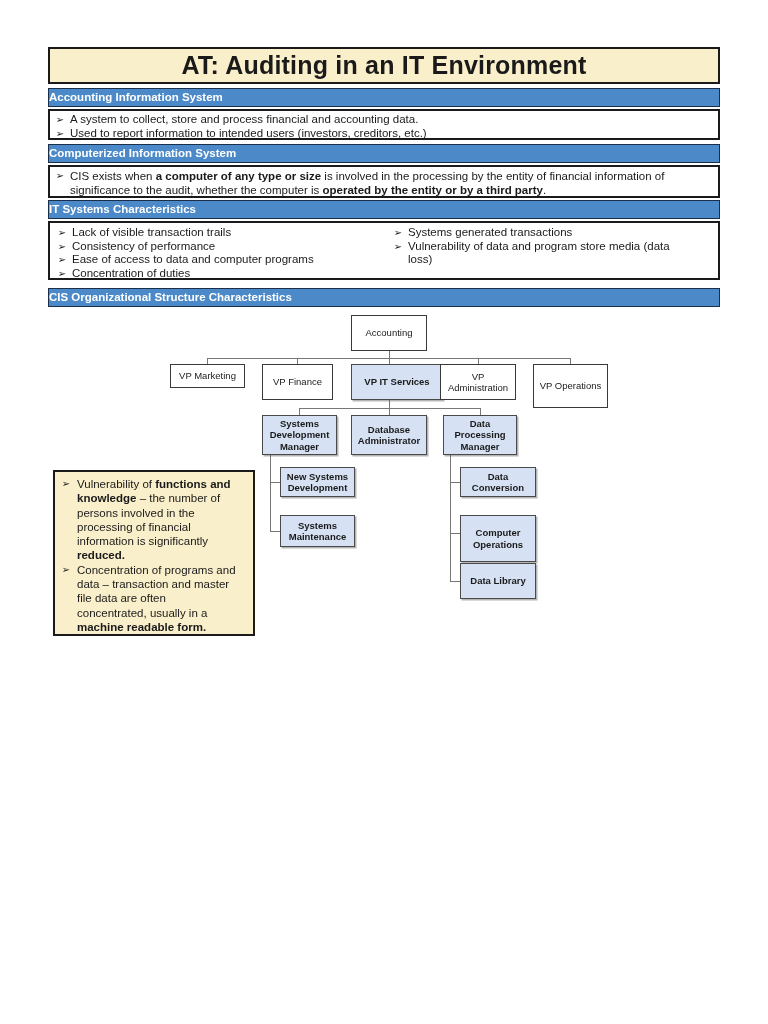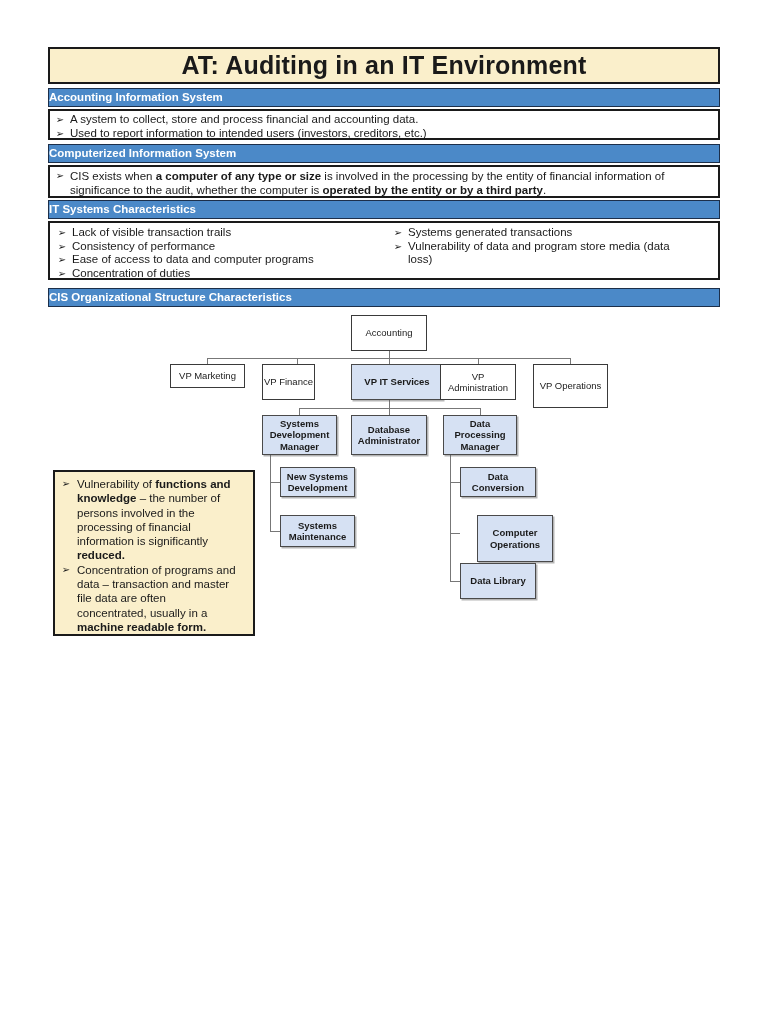--- a/index.html
+++ b/index.html
@@ -154,21 +154,21 @@
     <div class="cl" style="left:222px; top:219px; width:10px; height:1px"></div>
 
     <div class="cl" style="left:402px; top:143px; width:1px; height:126px"></div>
     <div class="cl" style="left:402px; top:170px; width:10px; height:1px"></div>
     <div class="cl" style="left:402px; top:221px; width:10px; height:1px"></div>
     <div class="cl" style="left:402px; top:269px; width:10px; height:1px"></div>
 
     <div class="node" style="left:303px; top:3px; width:76px; height:36px">Accounting</div>
 
     <div class="node" style="left:122px; top:52px; width:75px; height:24px">VP Marketing</div>
-    <div class="node" style="left:214px; top:52px; width:53px; height:36px">VP Finance</div>
+    <div class="node" style="left:214px; top:52px; width:71px; height:36px">VP Finance</div>
     <div class="node hl" style="left:303px; top:52px; width:92px; height:36px">VP IT Services</div>
     <div class="node" style="left:392px; top:52px; width:76px; height:36px">VP
 Administration</div>
     <div class="node" style="left:485px; top:52px; width:75px; height:44px">VP Operations</div>
 
     <div class="node hl" style="left:214px; top:103px; width:75px; height:40px">Systems
 Development
 Manager</div>
     <div class="node hl" style="left:303px; top:103px; width:76px; height:40px">Database
 Administrator</div>
@@ -176,21 +176,21 @@
 Processing
 Manager</div>
 
     <div class="node hl" style="left:232px; top:155px; width:75px; height:30px">New Systems
 Development</div>
     <div class="node hl" style="left:232px; top:203px; width:75px; height:32px">Systems
 Maintenance</div>
 
     <div class="node hl" style="left:412px; top:155px; width:76px; height:30px">Data
 Conversion</div>
-    <div class="node hl" style="left:429px; top:203px; width:76px; height:47px">Computer
+    <div class="node hl" style="left:412px; top:203px; width:76px; height:47px">Computer
 Operations</div>
     <div class="node hl" style="left:412px; top:251px; width:76px; height:36px">Data Library</div>
 
     <div class="note">
       <div class="brow">
         <span class="blt">➢</span>
         <span class="btxt"><span>Vulnerability of </span><b>functions and knowledge</b><span> – the number of persons involved in the processing of financial information is significantly </span><b>reduced.</b></span>
       </div>
       <div class="brow">
         <span class="blt">➢</span>

